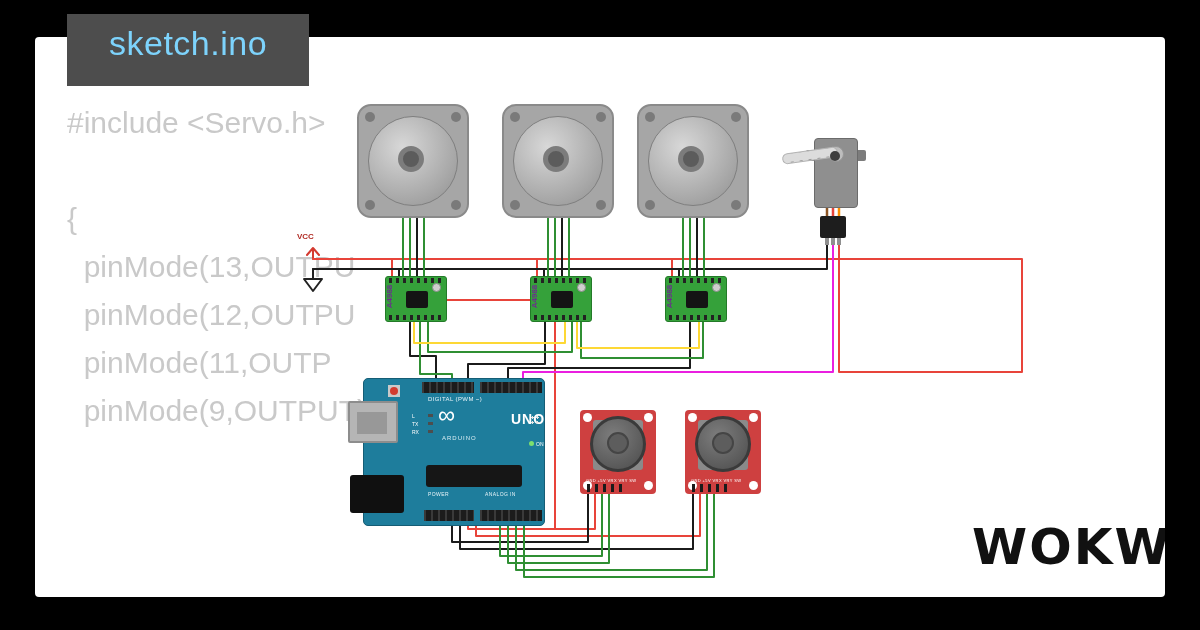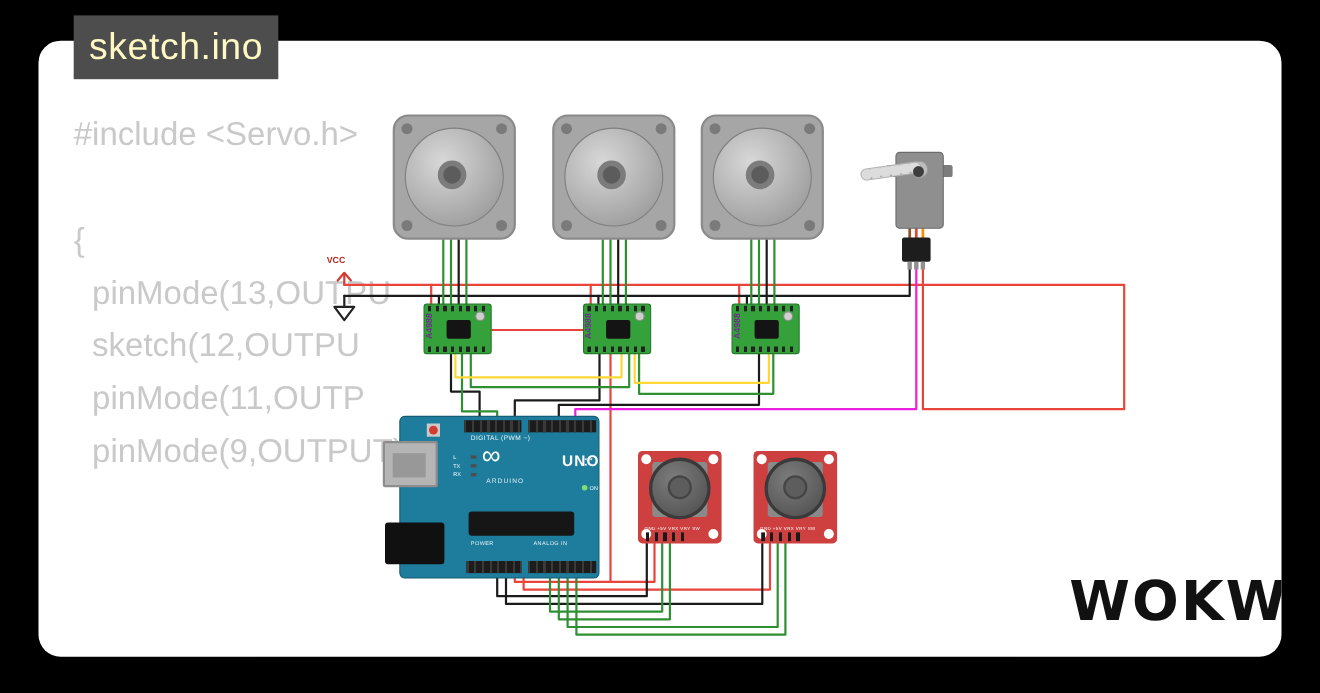--- a/index.html
+++ b/index.html
@@ -2,28 +2,28 @@
 <html><head>
 <meta charset="utf-8">
 <style>
   html,body{margin:0;padding:0;}
   body{
     width:1200px;height:630px;position:relative;overflow:hidden;
     background:#000;font-family:"Liberation Sans", sans-serif;
   }
   .panel{
     position:absolute;left:35px;top:37px;width:1130px;height:560px;
-    background:#fff;border-radius:20px;overflow:hidden;
+    background:#fff;border-radius:4px;overflow:hidden;
   }
   .stage{position:absolute;left:-35px;top:-37px;width:1200px;height:630px;}
 
   
   .tab{
-    position:absolute;left:67px;top:14px;height:58px;padding:0 14px;
-    background:#4d4d4d;color:#fef9c3;font-size:34px;line-height:58px;
+    position:absolute;left:67px;top:14px;height:72px;padding:0 42px;
+    background:#4d4d4d;color:#7dd3fc;font-size:34px;line-height:58px;
     z-index:30;letter-spacing:.5px;
   }
 
   
   .code{position:absolute;left:67px;top:99px;z-index:1;color:#c9c9c9;
         font-size:30px;}
   .code-line{height:48px;line-height:48px;white-space:pre;}
 
   .wires{position:absolute;left:0;top:0;z-index:2;}
   .comp{position:absolute;z-index:3;box-sizing:border-box;}
@@ -108,21 +108,21 @@
 <div class="tab">sketch.ino</div>
 
 <div class="panel">
   <div class="stage">
 
     <div class="code">
       <div class="code-line">#include &lt;Servo.h&gt;</div>
       <div class="code-line"></div>
       <div class="code-line">{</div>
       <div class="code-line">  pinMode(13,OUTPU</div>
-      <div class="code-line">  sketch(12,OUTPU</div>
+      <div class="code-line">  pinMode(12,OUTPU</div>
       <div class="code-line">  pinMode(11,OUTP</div>
       <div class="code-line">  pinMode(9,OUTPUT); // S</div>
     </div>
 
     <svg class="wires" width="1200" height="630" viewBox="0 0 1200 630" fill="none" stroke-linecap="round" stroke-linejoin="round">
 
       <g stroke="#d43a30" stroke-width="2">
         <path d="M313 259 V249"></path>
           <path d="M307 255 L313 248 L319 255"></path>
       </g>

